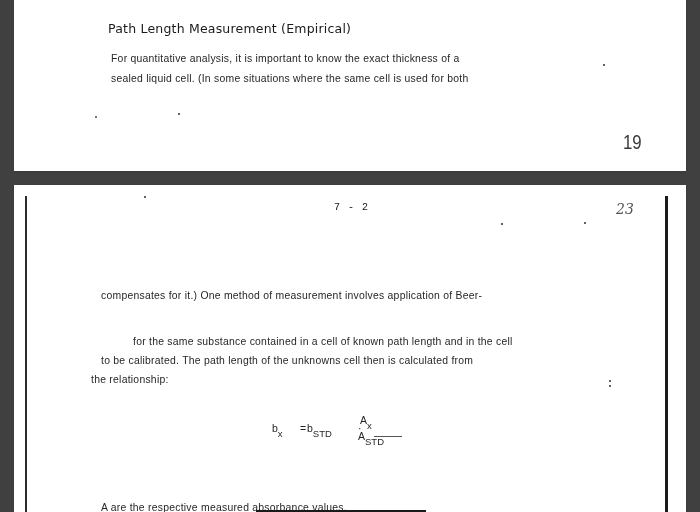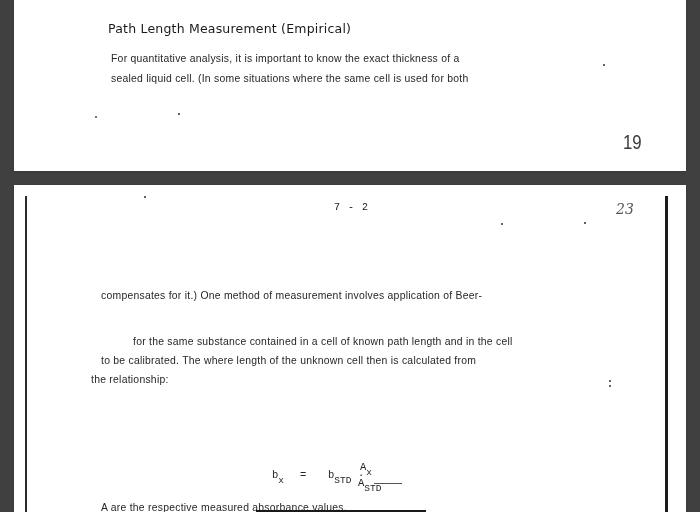--- a/index.html
+++ b/index.html
@@ -104,26 +104,25 @@
       position: absolute;
       width: 2px;
       height: 2px;
       background: #444;
       border-radius: 50%;
     }
     .equation {
       position: absolute;
       left: 258px;
       top: 233px;
-      font-family: Liberation Mono, monospace;
+      font-family: Liberation Sans, sans-serif;
       font-size: 10.5px;
       color: #262626;
       width: 180px;
       height: 40px;
-      margin-top: 47px;
     }
     .eq-part { position: absolute; white-space: nowrap; }
     .sub { font-size: 9.5px; position: relative; top: 5px; }
     .frac-line {
       position: absolute;
       left: 102px;
       top: 18px;
       width: 28px;
       height: 1px;
       background: #555;
@@ -158,29 +157,29 @@
 
     <div class="header-code">7 - 2</div>
     <div class="handwritten pnum-23">23</div>
 
     <div class="speck" style="left:130px; top:11px; width:1.5px; height:1.5px;"></div>
     <div class="speck" style="left:487px; top:38px; width:1.5px; height:1.5px;"></div>
     <div class="speck" style="left:570px; top:37px; width:1.5px; height:1.5px;"></div>
 
     <div class="typed" style="left:87px; top:105px;">compensates for it.)  One method of measurement involves application of Beer-</div>
     <div class="typed" style="left:87px; top:151px;margin-left:32px;">for the same substance contained in a cell of known path length and in the cell</div>
-    <div class="typed" style="left:87px; top:170px;">to be calibrated.  The where length of the unknown cell then is calculated from</div>
+    <div class="typed" style="left:87px; top:170px;">to be calibrated.  The path length of the unknowns cell then is calculated from</div>
     <div class="typed" style="left:77px; top:189px;">the relationship:</div>
     <div class="speck" style="left:595px; top:195px; width:1.5px; height:1.5px;"></div>
     <div class="speck" style="left:595px; top:200px; width:1.5px; height:1.5px;"></div>
 
     <div class="equation">
       <span class="eq-part" style="left:0; top:4px;"><span>b</span><span class="sub">x</span></span>
       <span class="eq-part" style="left:28px; top:4px;">=</span>
-      <span class="eq-part" style="left:56px; top:4px;"><span>b</span><span class="sub">STD</span></span>
+      <span class="eq-part" style="left:35px; top:4px;"><span>b</span><span class="sub">STD</span></span>
       <span class="eq-part" style="left:86px; top:4px;">·</span>
       <span class="eq-part" style="left:88px; top:-4px;"><span>A</span><span class="sub">x</span></span>
       <div class="frac-line"></div>
       <span class="eq-part" style="left:86px; top:12px;"><span>A</span><span class="sub">STD</span></span>
     </div>
 
     <div class="typed" style="left:87px; top:317px;">A     are the respective measured absorbance values.</div>
     <div class="strike"></div>
   </div>
 

